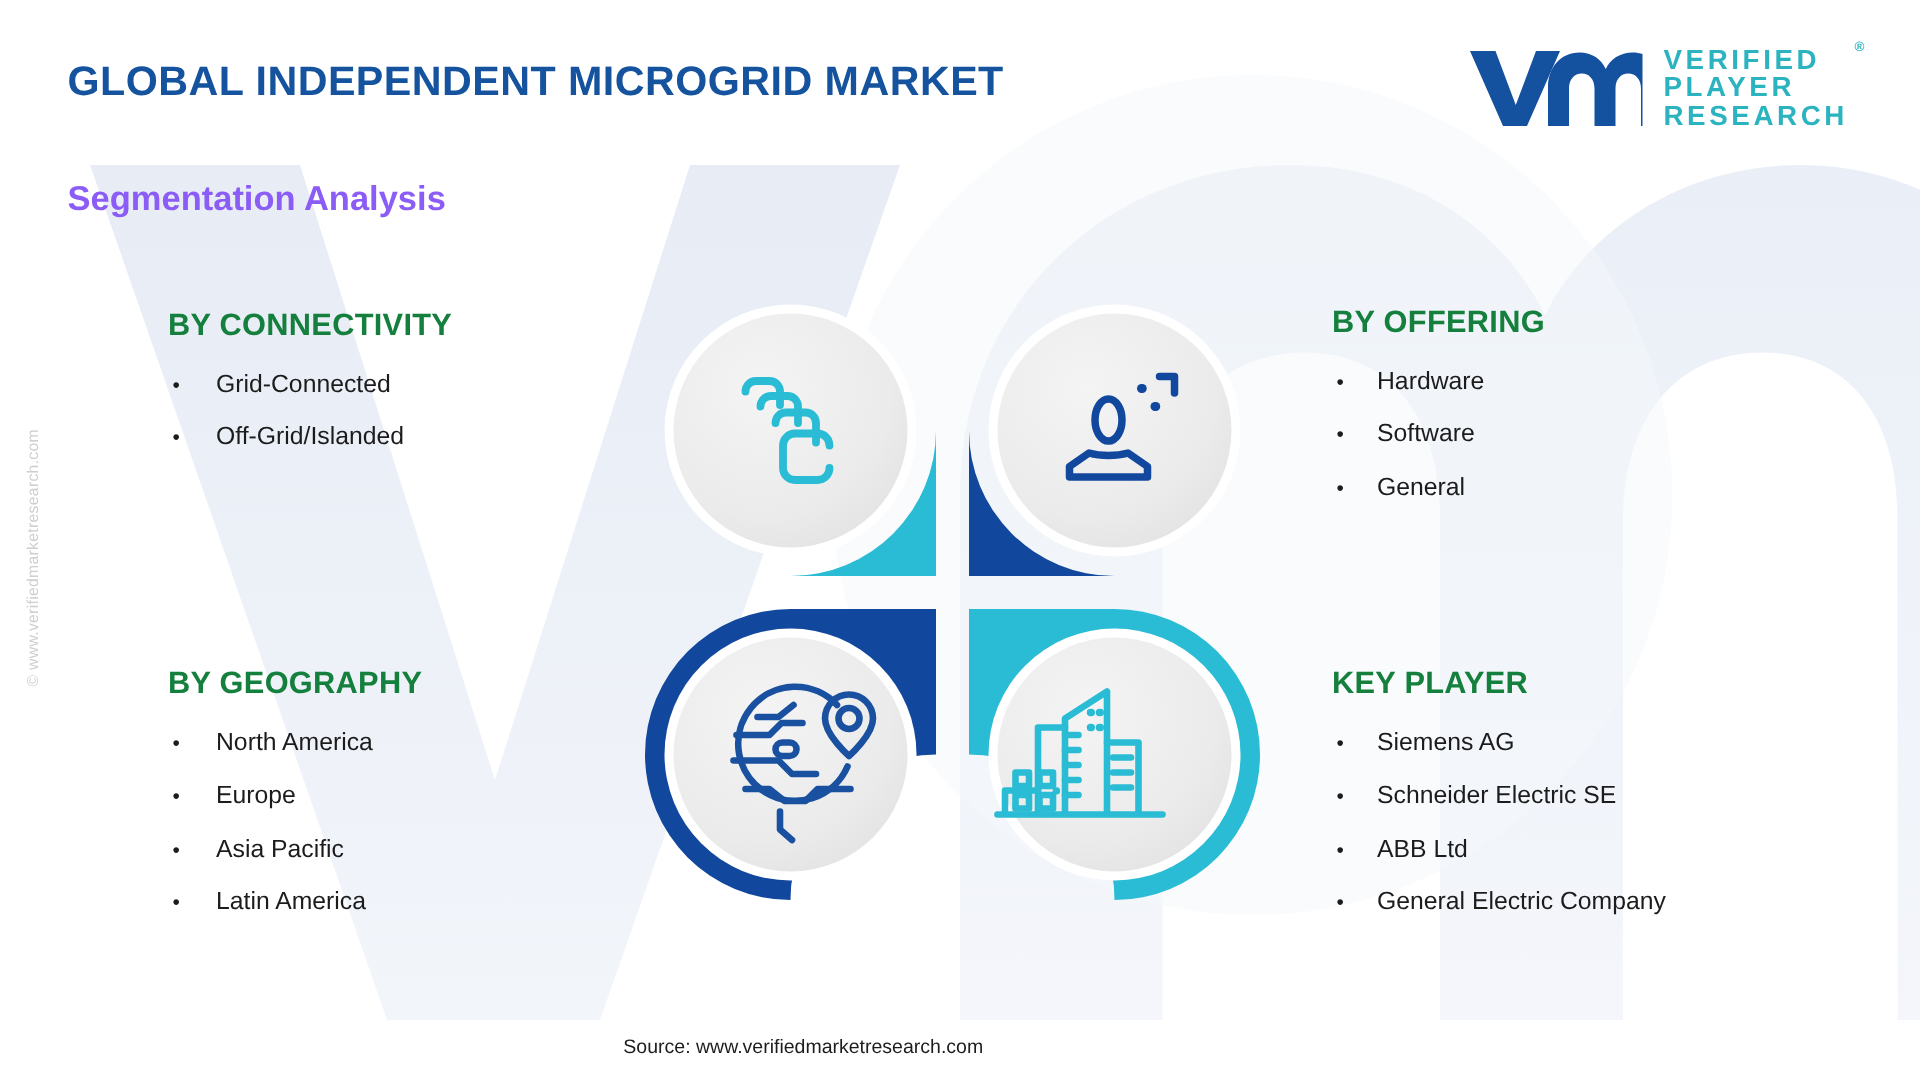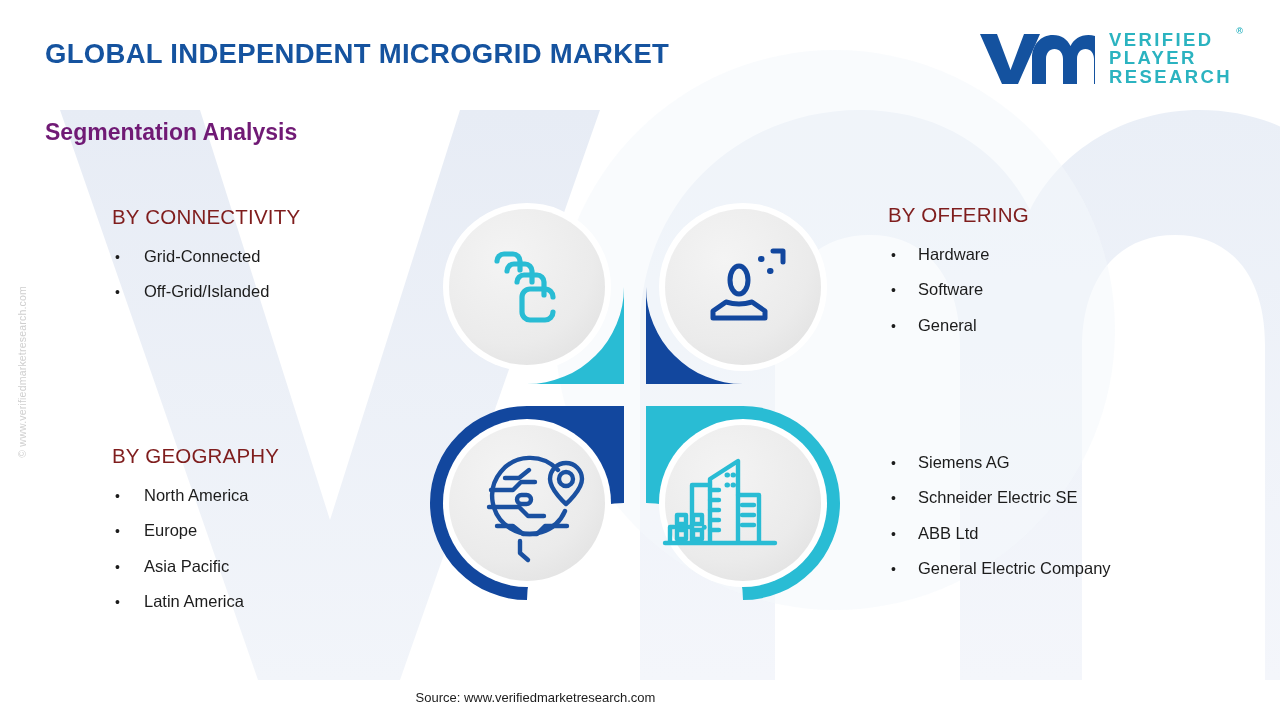--- a/index.html
+++ b/index.html
@@ -45,21 +45,21 @@
     color: #15539F;
     white-space: nowrap;
   }
 
   #subtitle {
     position: absolute;
     left: 45px;
     top: 119px;
     font-size: 23px;
     font-weight: bold;
-    color: #701a75;
+    color: #8b5cf6;
     white-space: nowrap;
     z-index: 5;
   }
 
   
   #logo {
     position: absolute;
     right: 48px;
     top: 28px;
     display: flex;
@@ -107,22 +107,22 @@
     position: absolute;
     z-index: 5;
   }
   #col-connectivity { left: 112px; top: 205px; width: 320px; }
   #col-offering     { left: 888px; top: 203px; width: 330px; }
   #col-geography    { left: 112px; top: 444px; width: 320px; }
   #col-keyplayer    { left: 888px; top: 444px; width: 350px; }
 
   .seg-head {
     font-size: 20.5px;
-    font-weight: normal;
-    color: #7f1d1d;
+    font-weight: bold;
+    color: #15803d;
     letter-spacing: 0.2px;
     white-space: nowrap;
     margin-bottom: 9px;
   }
 
   .seg-list { list-style: none; }
 
   .seg-item {
     display: flex;
     align-items: baseline;
@@ -351,20 +351,21 @@
       <span>Asia Pacific</span>
     </li>
     <li class="seg-item">
       <span class="seg-bullet">•</span>
       <span>Latin America</span>
     </li>
   </ul>
 </div>
 
 <div class="seg-col" id="col-keyplayer">
+  <div class="seg-head">KEY PLAYER</div>
   <ul class="seg-list">
     <li class="seg-item">
       <span class="seg-bullet">•</span>
       <span>Siemens AG</span>
     </li>
     <li class="seg-item">
       <span class="seg-bullet">•</span>
       <span>Schneider Electric SE</span>
     </li>
     <li class="seg-item">

